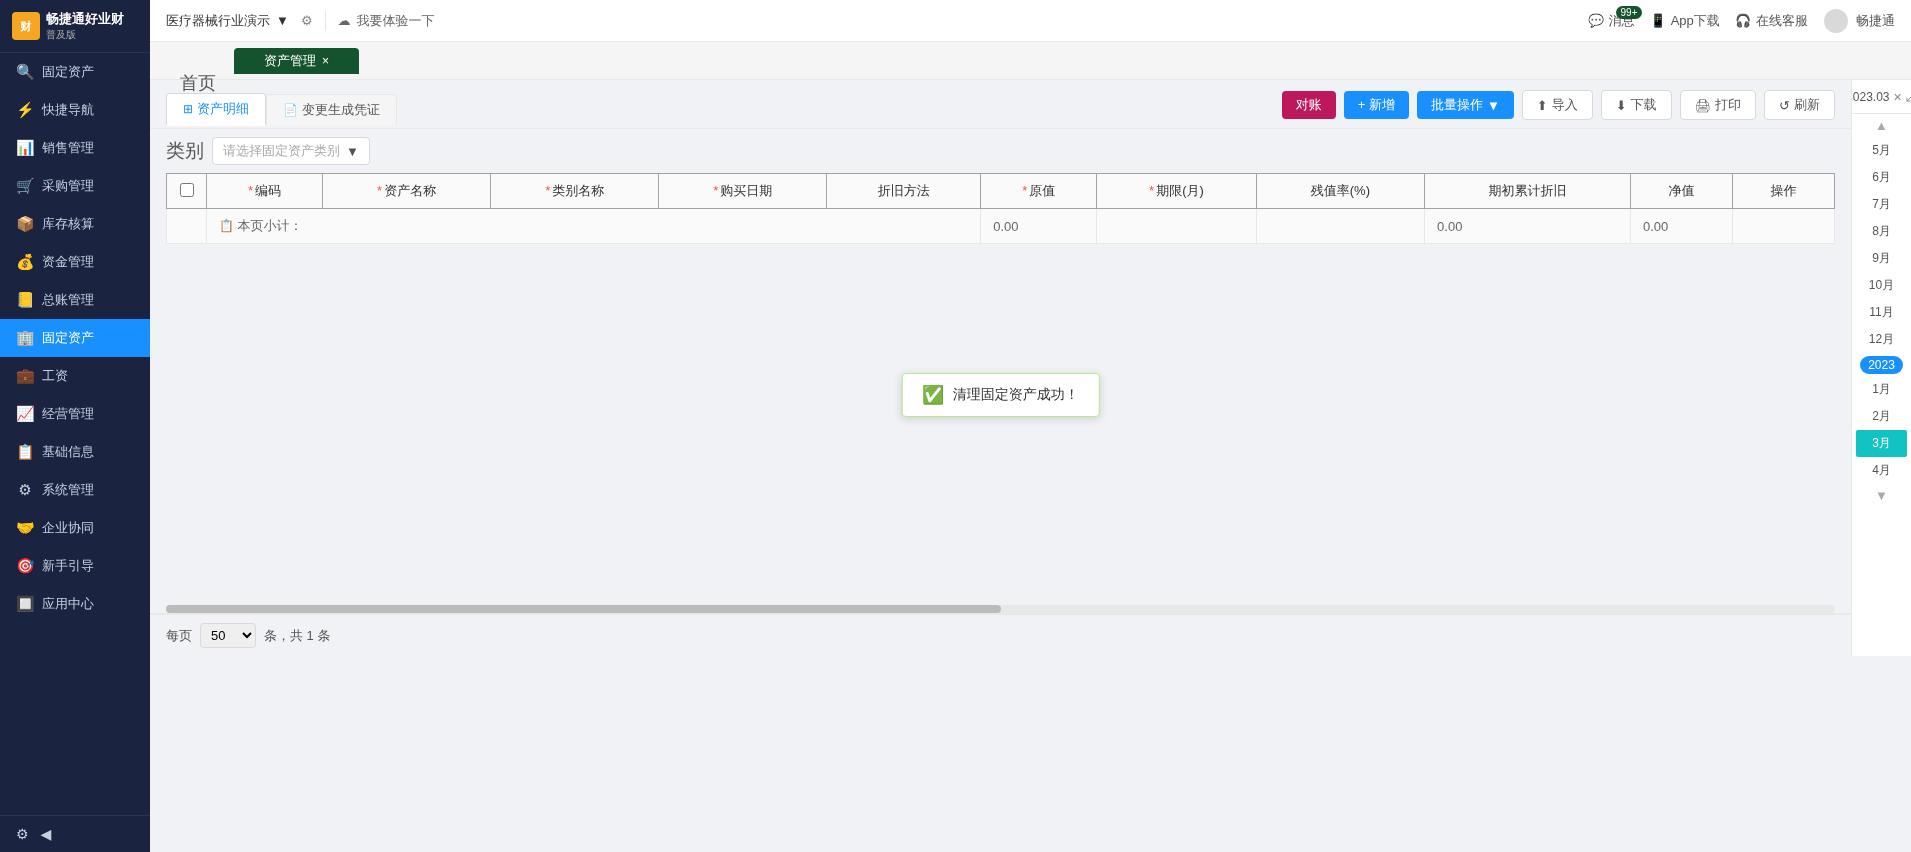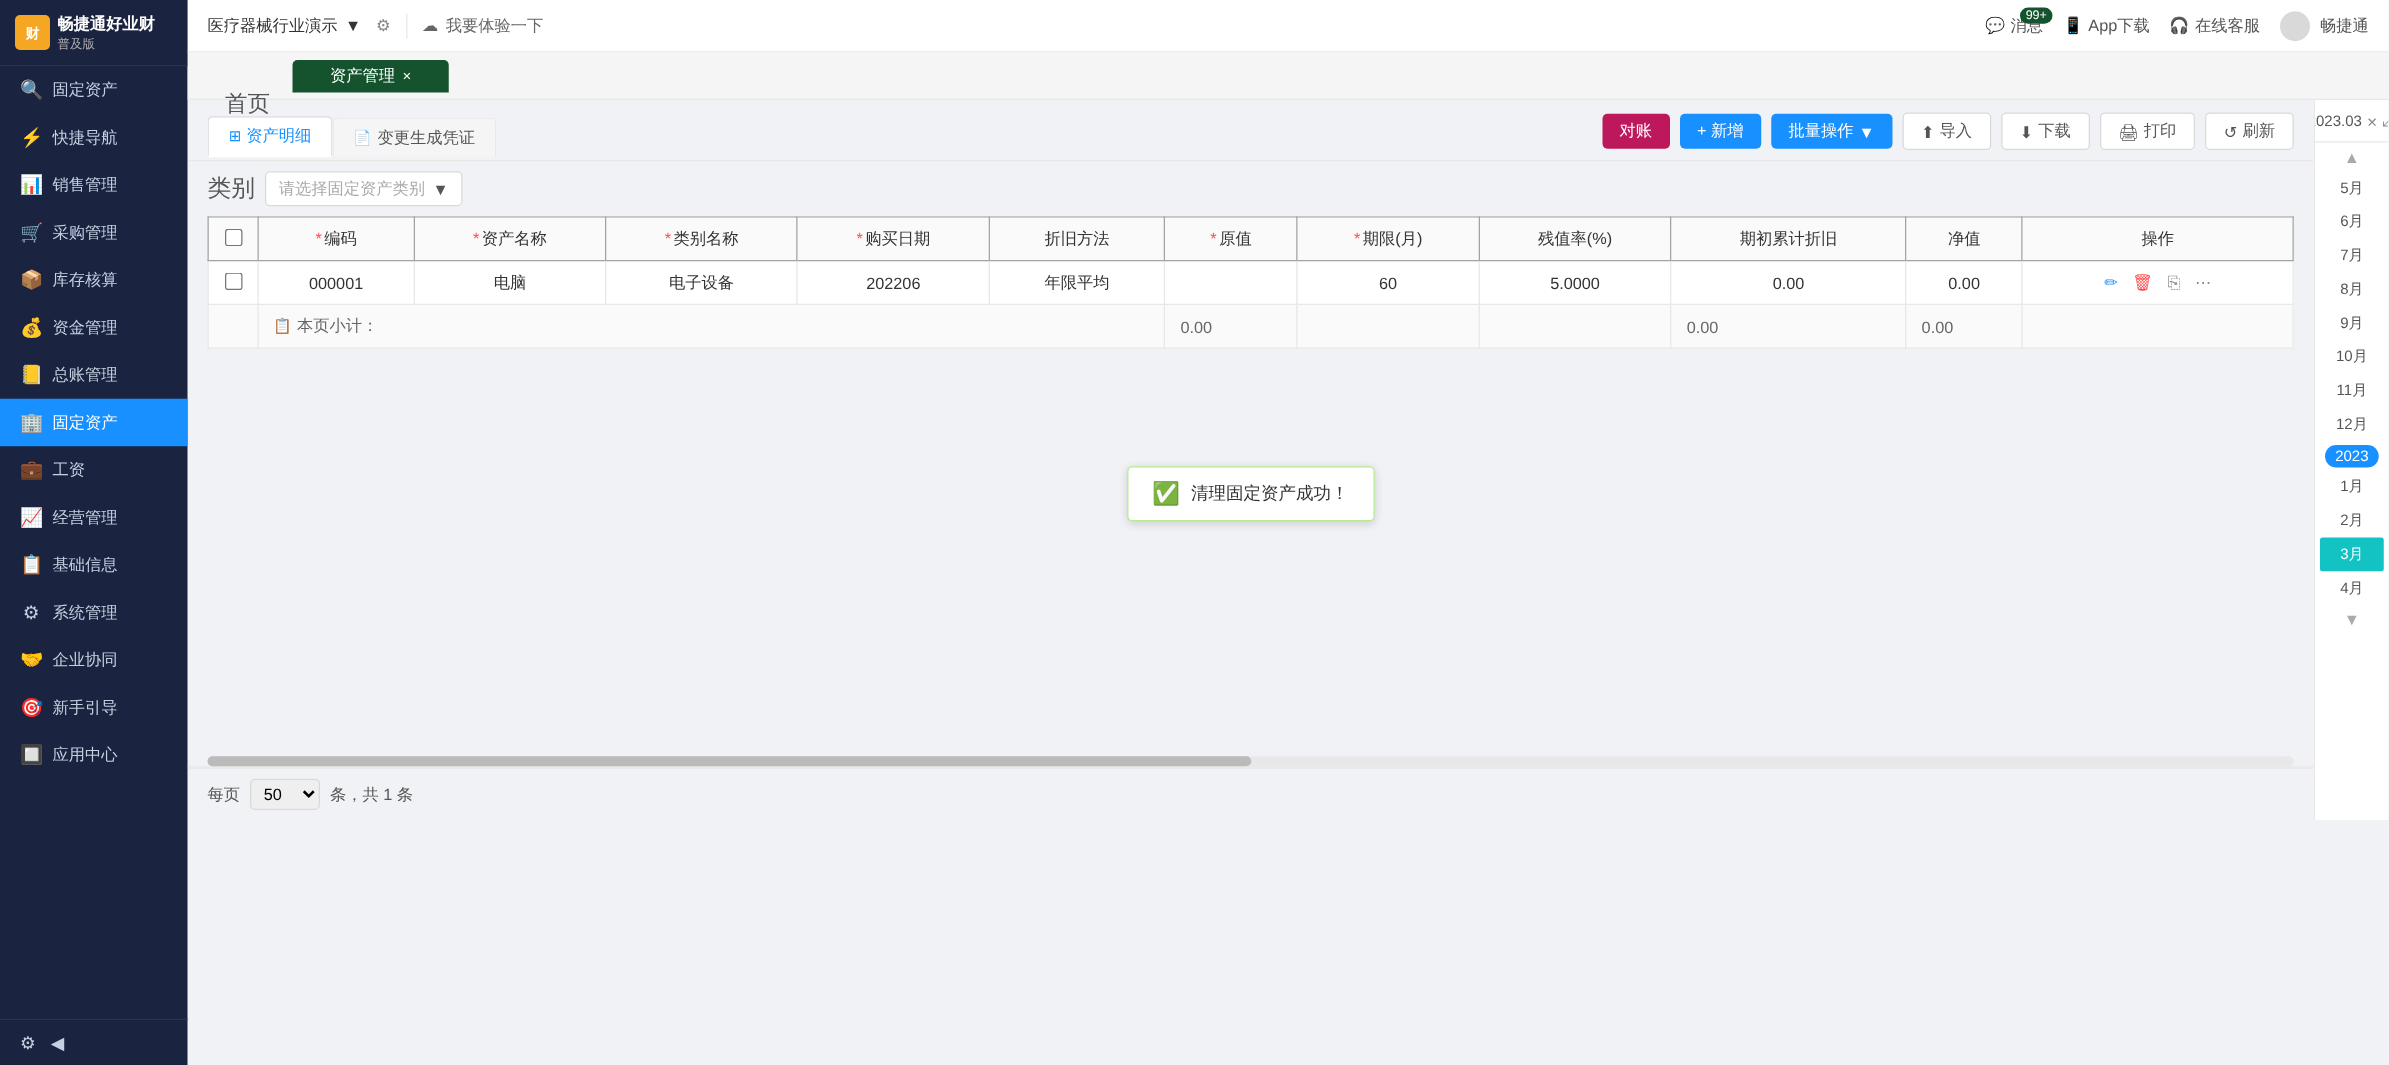--- a/index.html
+++ b/index.html
@@ -480,41 +480,20 @@
               <th>折旧方法</th>
               <th><span class="required">*</span>原值</th>
               <th><span class="required">*</span>期限(月)</th>
               <th>残值率(%)</th>
               <th>期初累计折旧</th>
               <th>净值</th>
               <th>操作</th>
             </tr>
           </thead>
           <tbody>
-            <tr id="row-0">
-              <td class="checkbox-cell">
-                <input type="checkbox" style="">
-              </td>
-              <td>000001</td>
-              <td>电脑</td>
-              <td>电子设备</td>
-              <td>202206</td>
-              <td>年限平均</td>
-              <td></td>
-              <td>60</td>
-              <td>5.0000</td>
-              <td>0.00</td>
-              <td>0.00</td>
-              <td>
-                <span style="color:#1890ff; cursor:pointer; margin:0 4px;">✏</span>
-                <span style="color:#ff4d4f; cursor:pointer; margin:0 4px;">🗑</span>
-                <span style="color:#888; cursor:pointer; margin:0 4px;">⎘</span>
-                <span style="color:#888; cursor:pointer; margin:0 4px;">⋯</span>
-              </td>
-            </tr>
             <tr class="subtotal-row">
               <td></td>
               <td colspan="5">
                 <span style="color:#888; font-size:12px;">📋</span> 本页小计：
               </td>
               <td>0.00</td>
               <td></td>
               <td></td>
               <td>0.00</td>
               <td>0.00</td>

